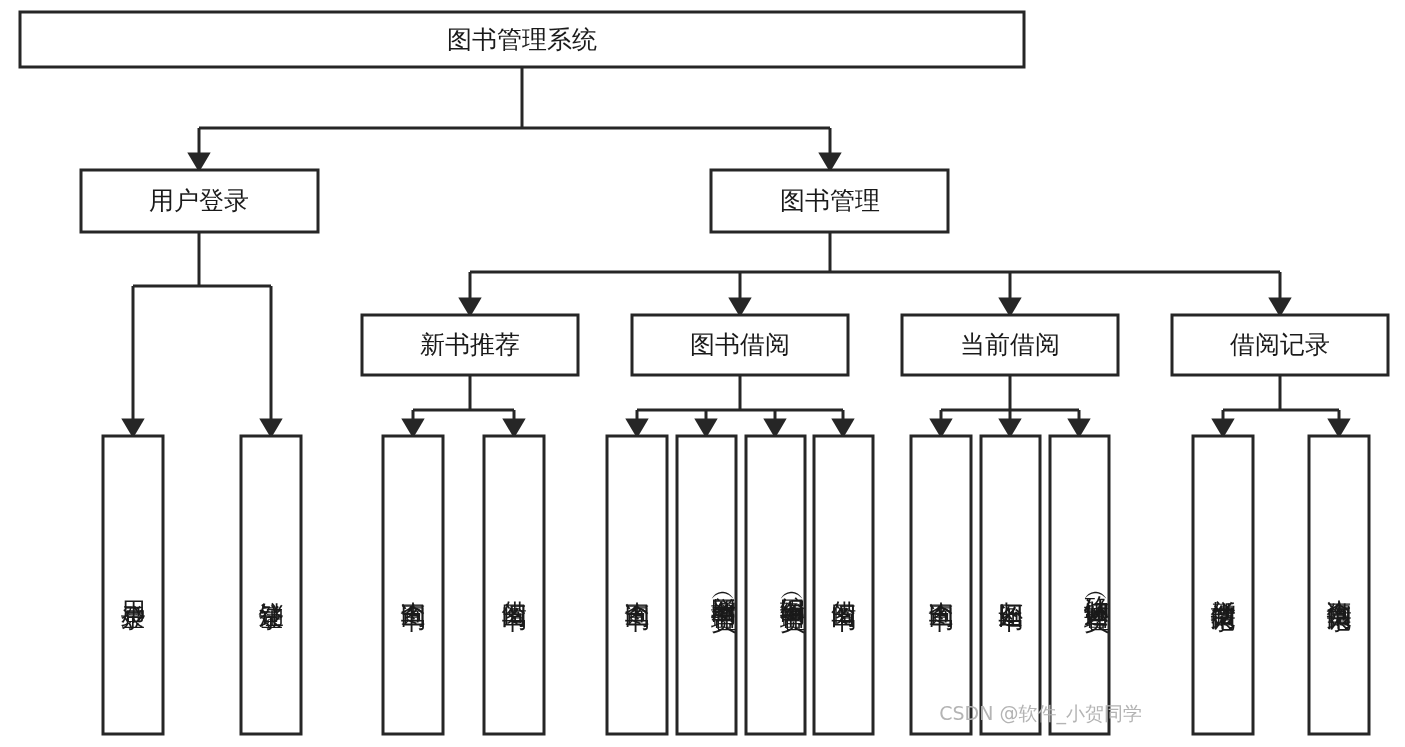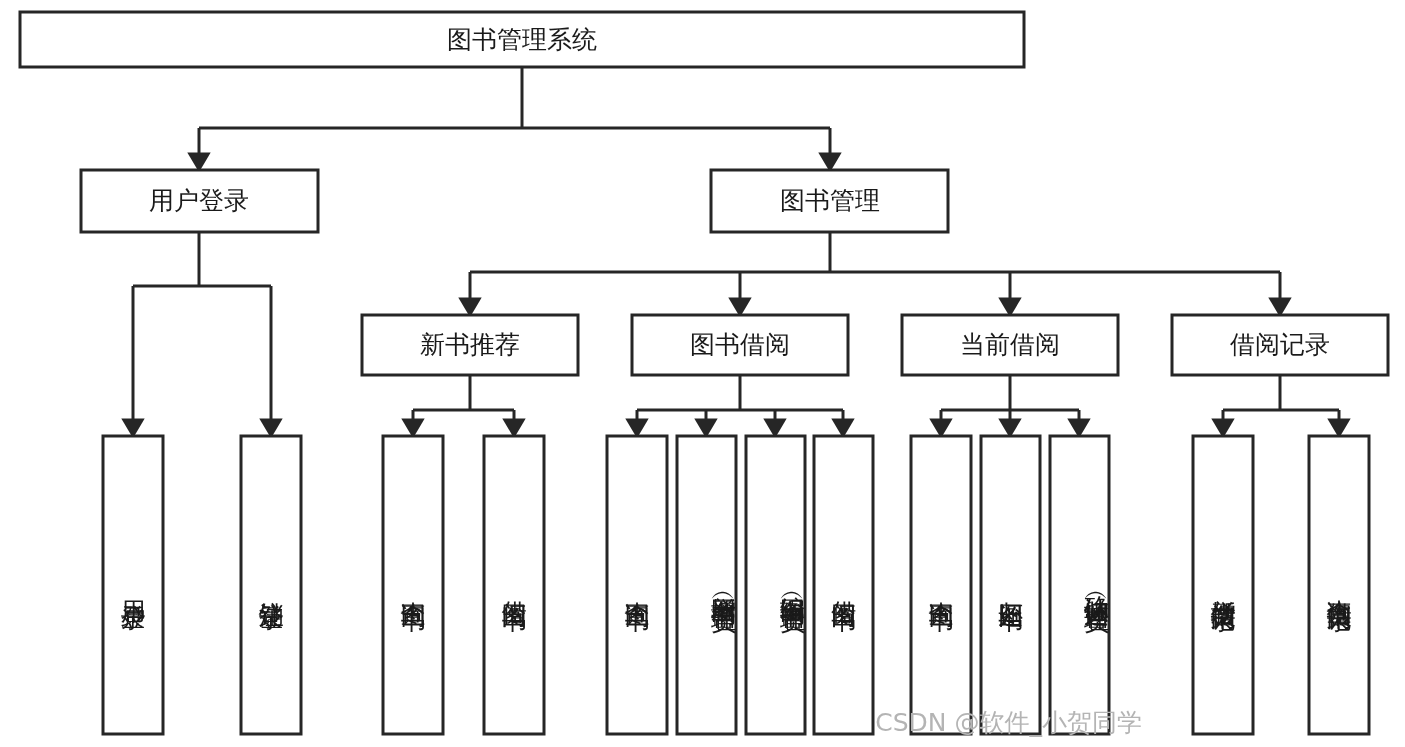--- a/index.html
+++ b/index.html
@@ -54,23 +54,23 @@
     pointer-events: none;
   }
   .connector {
     stroke: #262626;
     stroke-width: 3;
     fill: none;
   }
   .watermark {
     position: absolute;
     right: 12px;
-    bottom: 8px;
-    font-family: "DejaVu Sans", "Liberation Sans", sans-serif;
-    font-size: 25px;
+    bottom: 20px;
+    font-family: "DejaVu Sans", "Liberation Sans", sans-serif;
+    font-size: 19px;
     color: #b4b4b4;
     white-space: nowrap;
   }
 </style>
 </head>
 <body>
 
 <div id="diagram-root">
 
   <svg class="flow" viewBox="0 0 1405 747">

